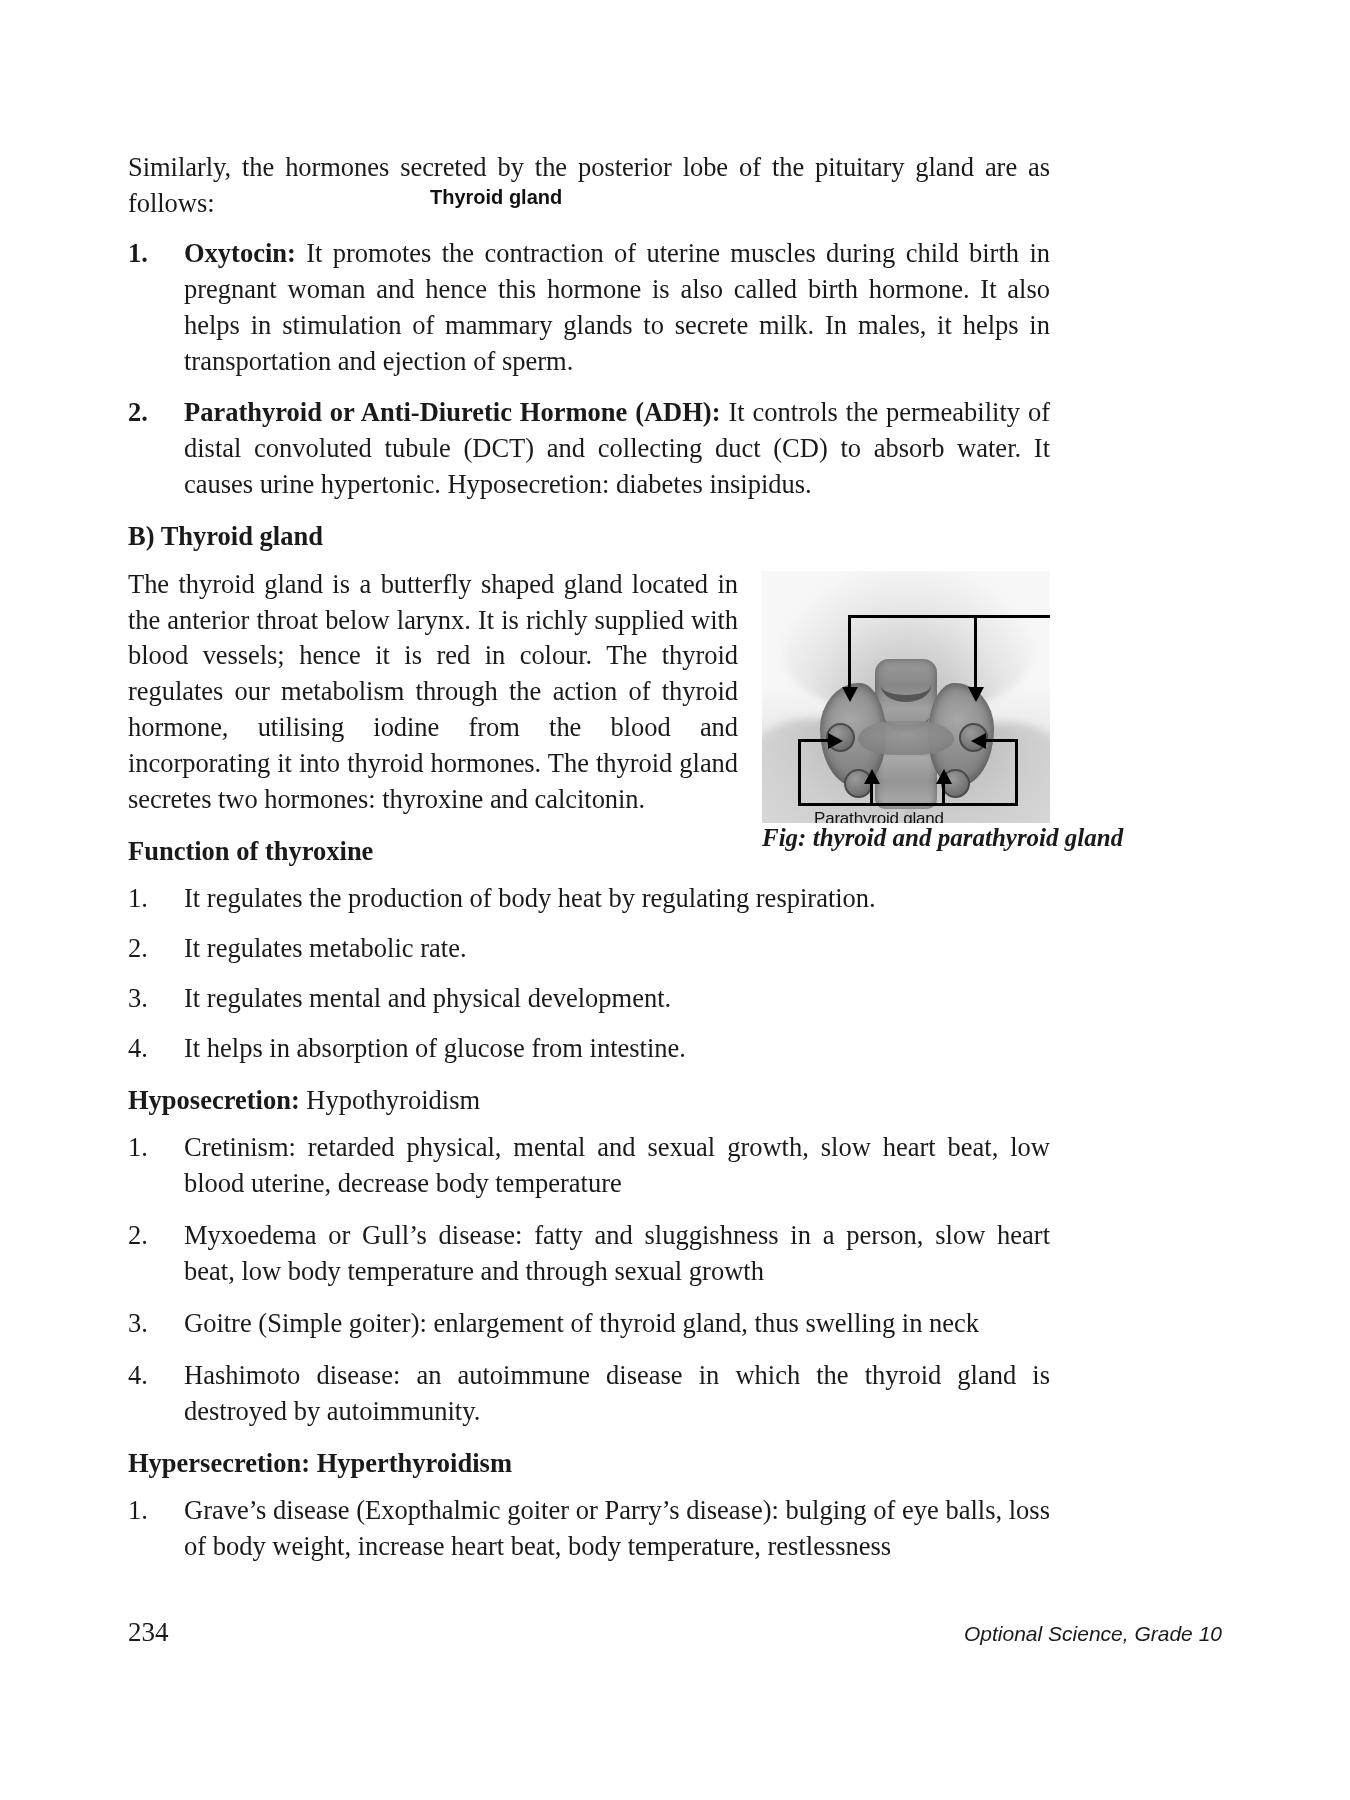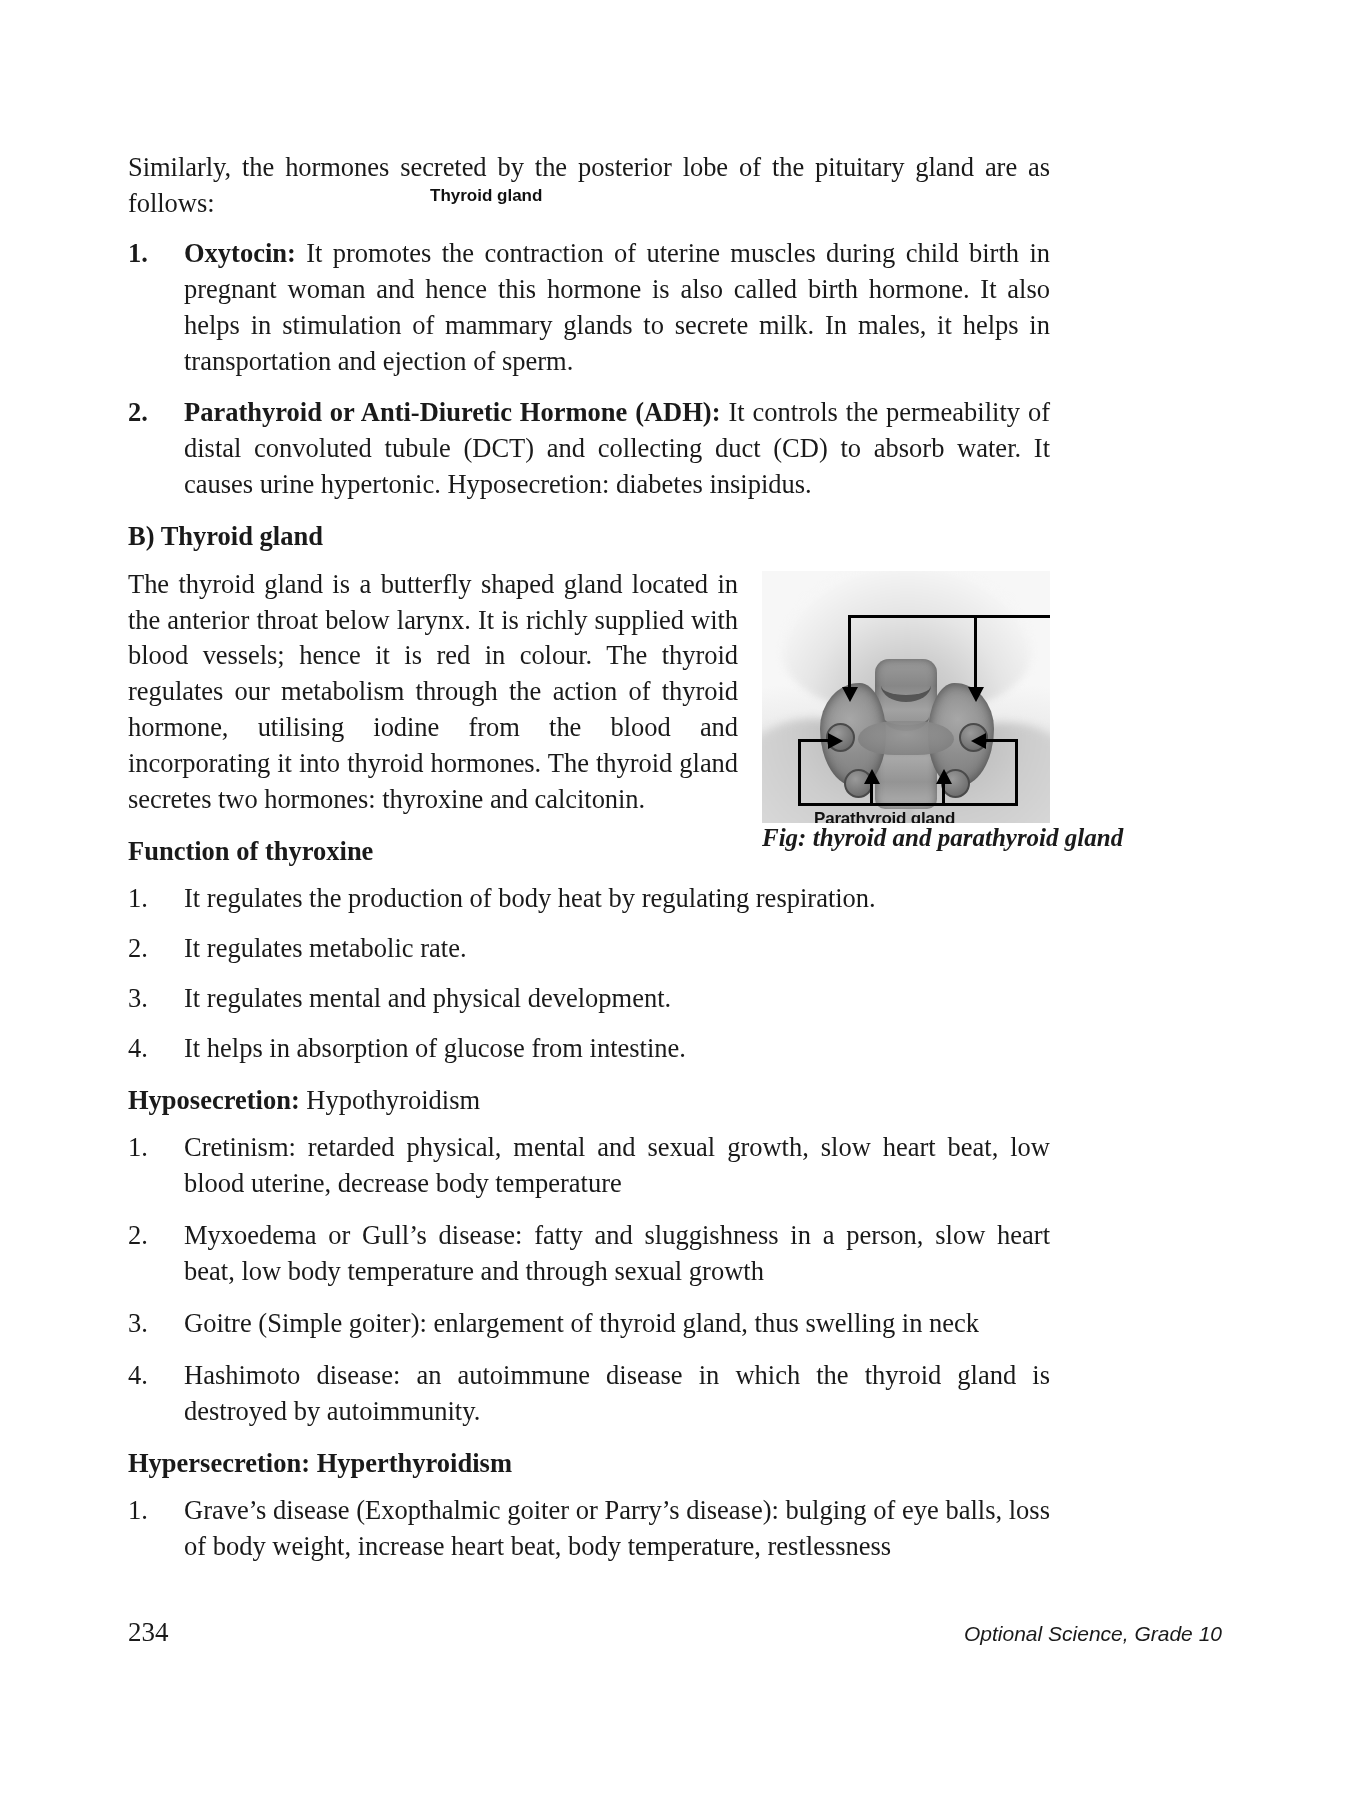--- a/index.html
+++ b/index.html
@@ -165,40 +165,40 @@
   .para.p4 { right: 80px; top: 198px; }
 
   
   .rule { position: absolute; background: #000; }
   .arrowhead { position: absolute; width: 0; height: 0; }
 
   .fig-label {
     position: absolute;
     font-family: "Liberation Sans", "DejaVu Sans", sans-serif;
     font-size: 17px;
-    font-weight: bold;
+    font-weight: normal;
     color: #111;
     white-space: nowrap;
     letter-spacing: -0.2px;
   }
   .fig-caption {
     margin-top: 0;
     text-align: left;
     font-size: 25px;
     font-weight: bold;
     font-style: italic;
     line-height: 1.2;
     white-space: nowrap;
   }
   .thyroid-label-out {
     position: absolute;
     left: 302px;
     top: 36px;
     font-family: "Liberation Sans", "DejaVu Sans", sans-serif;
-    font-size: 17px;
+    font-size: 20px;
     font-weight: bold;
     white-space: nowrap;
     color: #111;
   }
 
   
   .footer {
     position: absolute;
     left: 128px;
     right: 128px;

